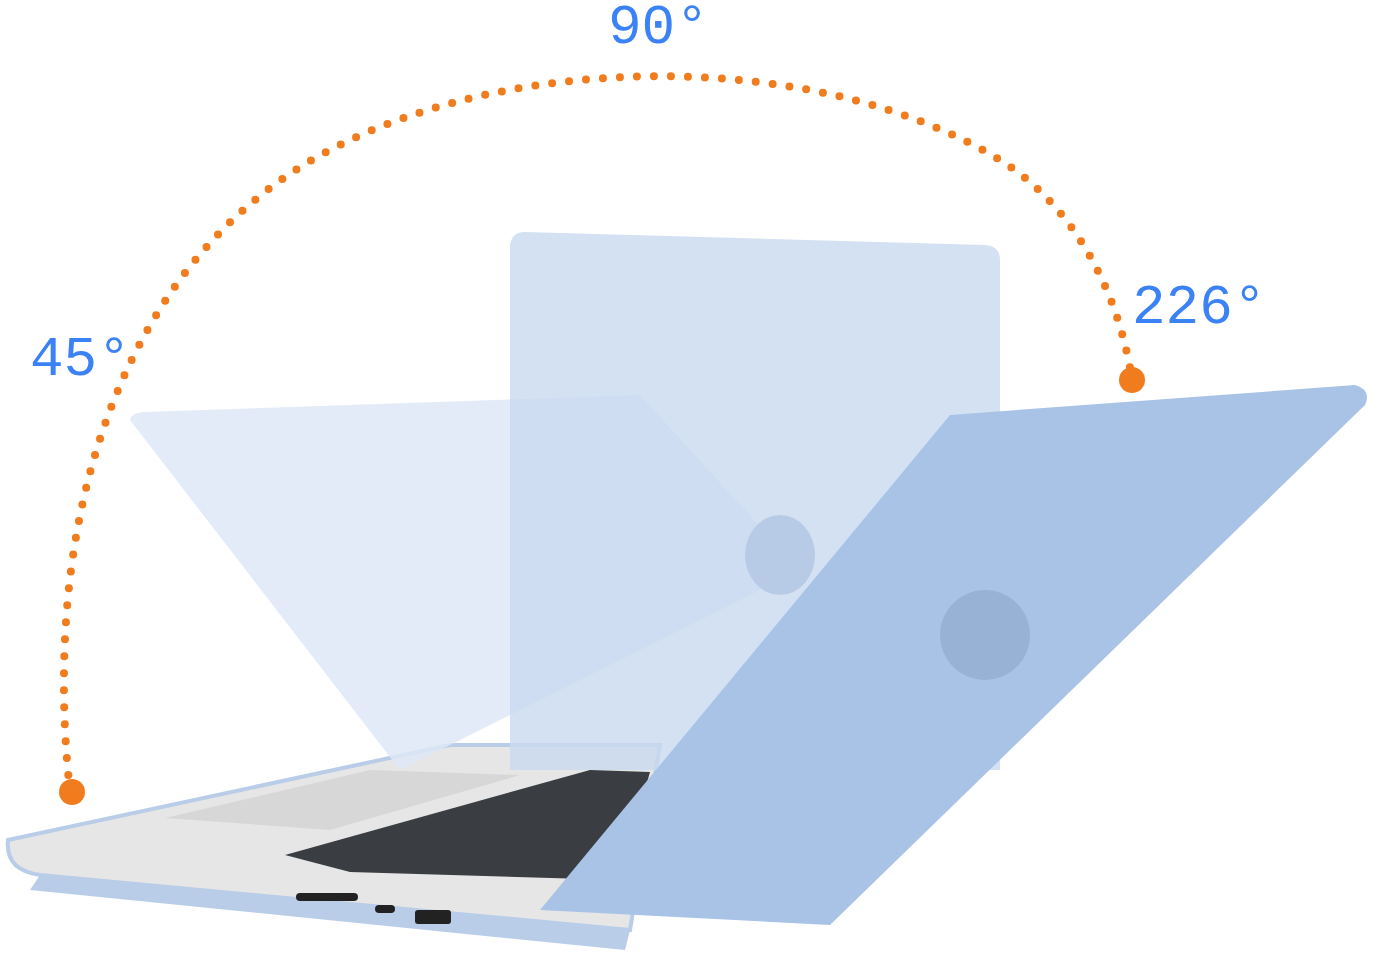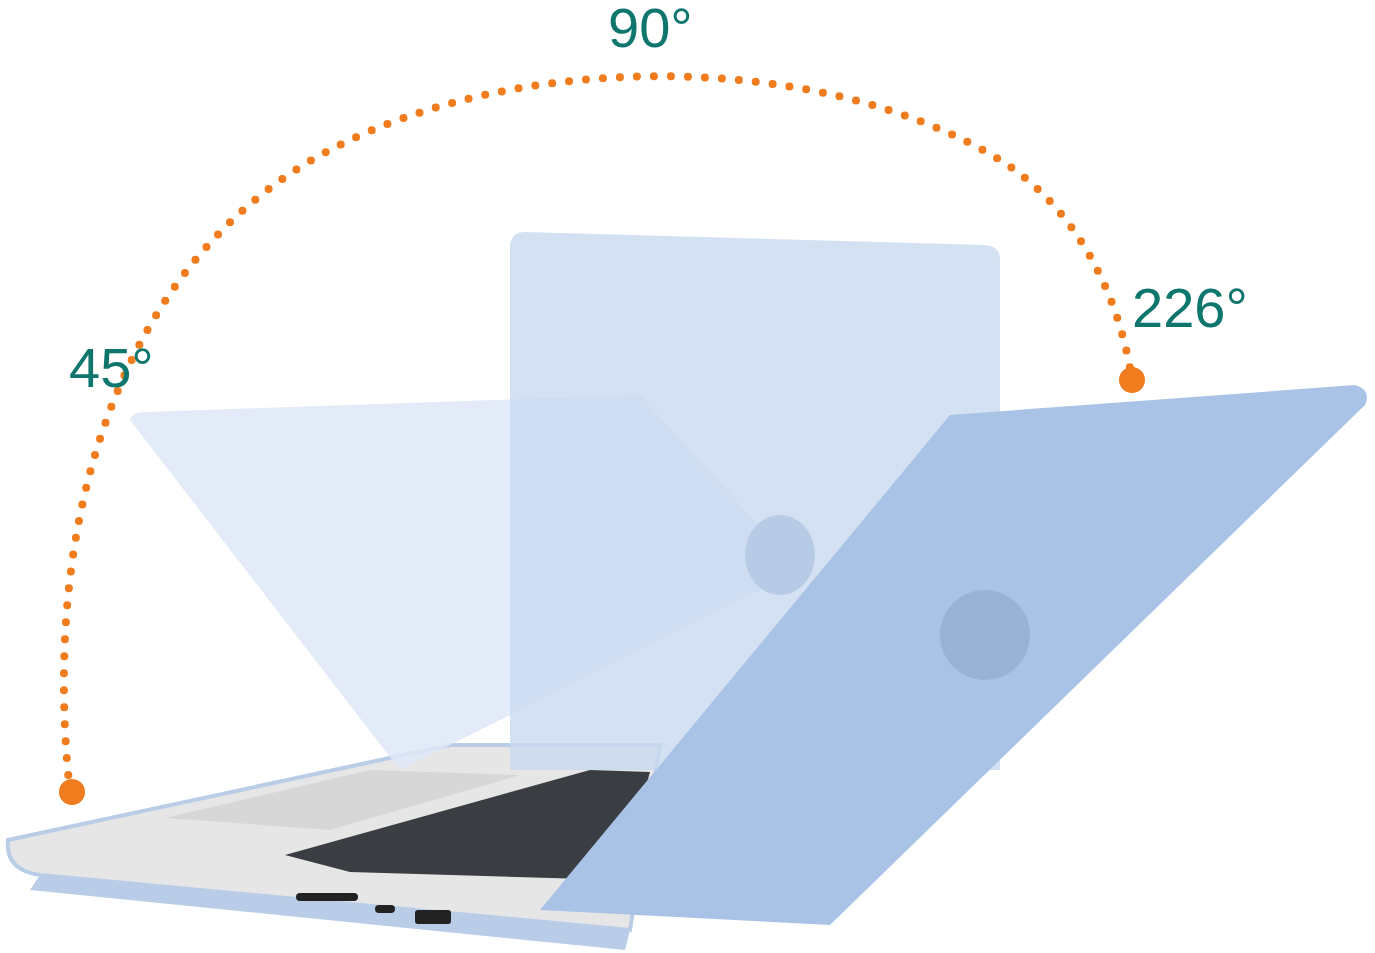--- a/index.html
+++ b/index.html
@@ -1,17 +1,17 @@
 <!DOCTYPE html>
 <html><head>
 <meta charset="utf-8">
 <style>
   html,body{margin:0;padding:0;background:#ffffff;}
   body{width:1375px;height:953px;position:relative;overflow:hidden;font-family:"Liberation Sans",sans-serif;}
-  .label{position:absolute;color:#0f766e;font-size:56px;line-height:1;font-family:Liberation Sans, sans-serif;}
+  .label{position:absolute;color:#3b82f6;font-size:56px;line-height:1;font-family:Liberation Mono, monospace;}
   svg{position:absolute;left:0;top:0;}
 </style>
 </head>
 <body>
 
 <svg width="1375" height="953" viewBox="0 0 1375 953">
 
   <path d="M70 792 C 40 520, 120 260, 330 150 C 520 50, 820 50, 1000 160 C 1080 210, 1120 300, 1132 380" fill="none" stroke="#f07c1e" stroke-width="8" stroke-linecap="round" stroke-dasharray="0 17"></path>
   <circle cx="72" cy="792" r="13" fill="#f07c1e"></circle>
   <circle cx="1132" cy="380" r="13" fill="#f07c1e"></circle>
@@ -29,14 +29,14 @@
 
   <path d="M510 245 Q512 232 525 232 L985 245 Q1000 246 1000 260 L1000 770 L510 770 Z" fill="#c9d9ef" opacity="0.8"></path>
 
   <path d="M540 910 L950 415 L1355 385 Q1372 390 1365 405 L830 925 Z" fill="#a9c3e6"></path>
 
   <ellipse cx="985" cy="635" rx="45" ry="45" fill="#98b2d6"></ellipse>
   <ellipse cx="780" cy="555" rx="35" ry="40" fill="#b8cbe6"></ellipse>
 </svg>
 
 <div class="label" style="left:608px;top:0px;">90°</div>
-<div class="label" style="left:30px;top:340px;margin-left:39px;">45°</div>
+<div class="label" style="left:30px;top:332px;">45°</div>
 <div class="label" style="left:1132px;top:280px;">226°</div>
 
 </body></html>

